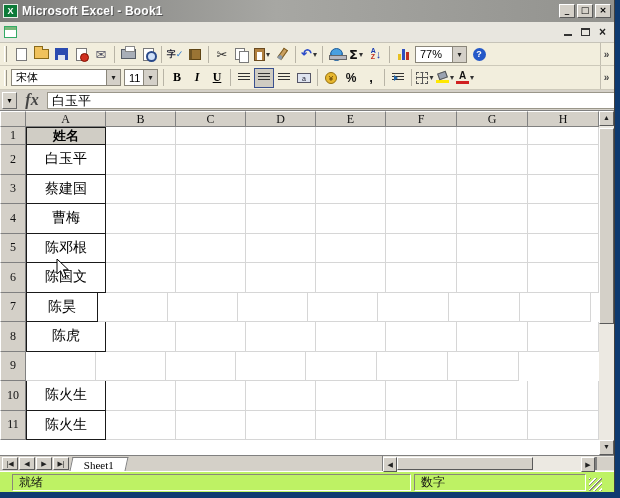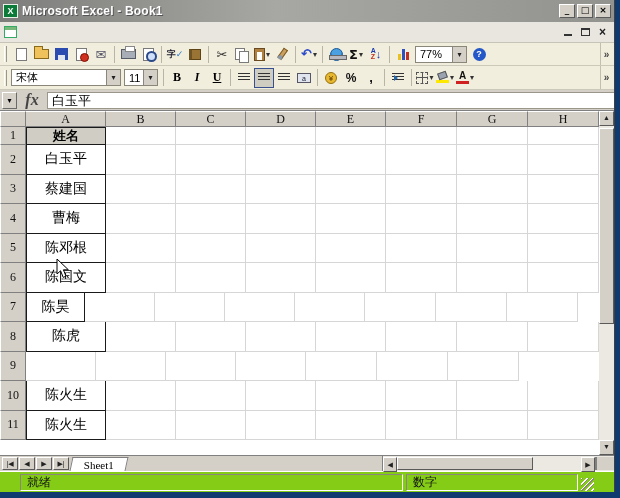--- a/index.html
+++ b/index.html
@@ -173,22 +173,22 @@
     padding:0 12px; font-size:11px; text-decoration:underline; line-height:14px;
     font-family:"Liberation Serif",serif; transform:skewX(-12deg); }
   .sheettab span { display:inline-block; transform:skewX(12deg); }
   .tab-fill { flex:1; }
   .hscroll { display:flex; align-items:stretch; width:232px; border-left:1px solid #808080; background:#ece9e2; padding:1px 0; }
   .hthumb { width:144px; background:#d4d0c8; border:1px solid; border-color:#fff #5a5a5a #5a5a5a #fff; }
   .htrack { width:50px; }
   .hcorner { width:20px; background:#d4d0c8; border-left:2px solid #808080; }
 
   
-  .statusbar { height:21px; display:flex; align-items:center; background:#84cc16;
-    border-top:1px solid #fff; padding:1px 20px; gap:3px;
+  .statusbar { height:21px; display:flex; align-items:center; background:#bef264;
+    border-top:1px solid #fff; padding:1px 12px; gap:3px;
     font-family:"Liberation Serif","DejaVu Serif",serif; }
   .spanel { height:17px; border:1px solid; border-color:#8a867a #fff #fff #8a867a;
     font-size:12px; line-height:15px; padding:0 6px; color:#111; }
   .spanel.mode { flex:1; }
   .spanel.numlock { width:172px; }
   .grip { }
   .resize-grip { width:13px; height:13px; margin-left:auto; align-self:flex-end;
     background:repeating-linear-gradient(135deg,#fff 0 1px,#8a867a 1px 2px,transparent 2px 4px); }
 
   .cursor { position:absolute; left:56px; top:148px; z-index:5; }
@@ -441,21 +441,21 @@
           <div class="cell" style="width: 70px;"></div>
           <div class="cell" style="width: 70px;"></div>
           <div class="cell" style="width: 70px;"></div>
           <div class="cell" style="width: 70px;"></div>
           <div class="cell" style="width: 71px;"></div>
           <div class="cell" style="width: 71px;"></div>
           <div class="cell" style="width: 71px;"></div>
         </div>
         <div class="grow" style="height: 29.5px;">
           <div class="rowhdr">7</div>
-          <div class="acell" style="width: 59px;">陈昊</div>
+          <div class="acell" style="width: 72px;">陈昊</div>
           <div class="cell" style="width: 70px;"></div>
           <div class="cell" style="width: 70px;"></div>
           <div class="cell" style="width: 70px;"></div>
           <div class="cell" style="width: 70px;"></div>
           <div class="cell" style="width: 71px;"></div>
           <div class="cell" style="width: 71px;"></div>
           <div class="cell" style="width: 71px;"></div>
         </div>
         <div class="grow" style="height: 29.5px;">
           <div class="rowhdr">8</div>

